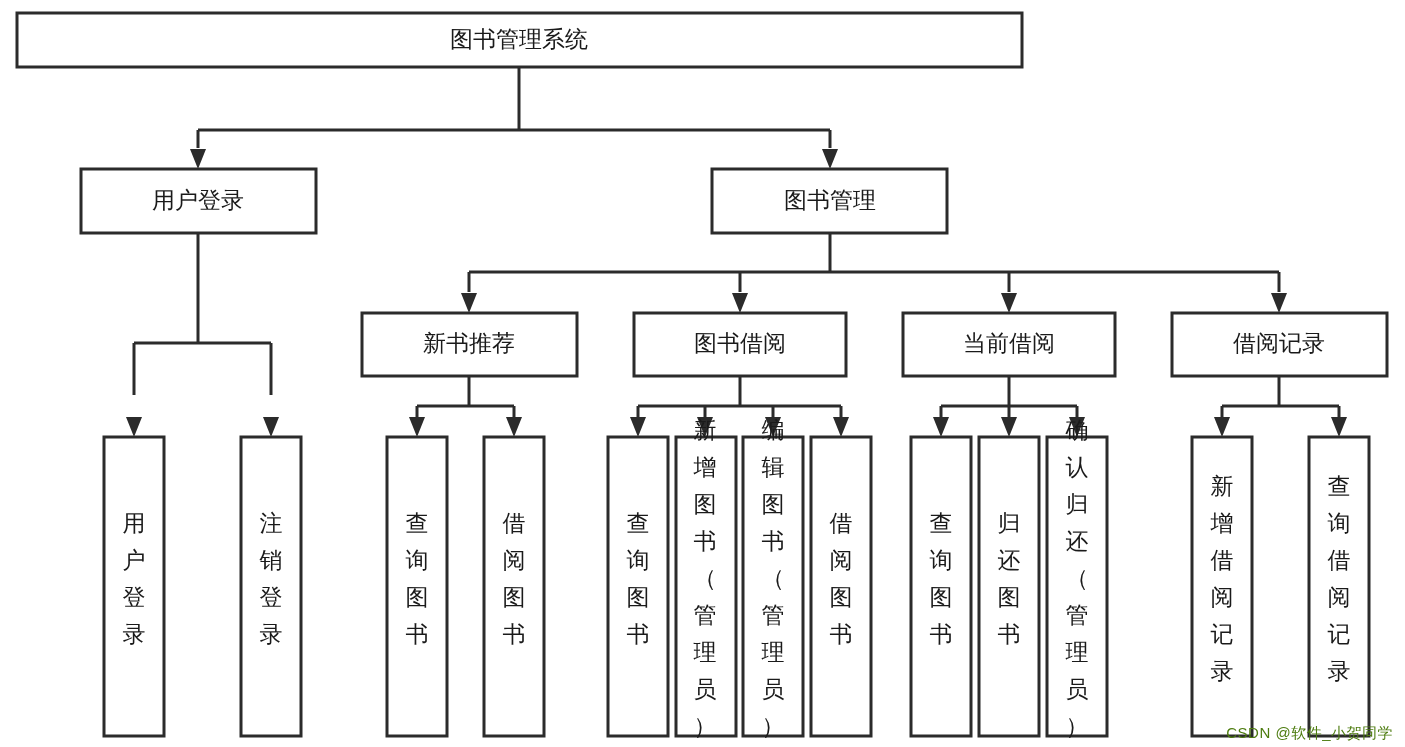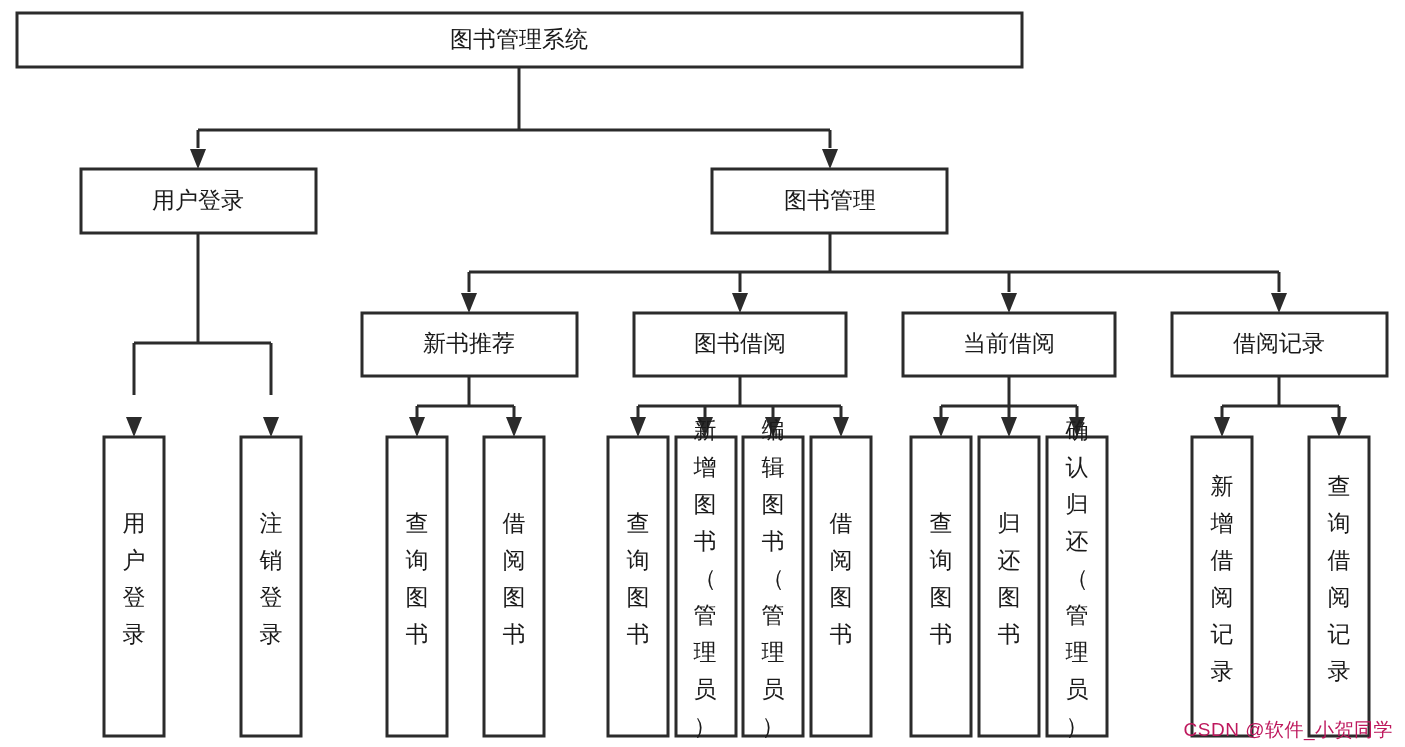--- a/index.html
+++ b/index.html
@@ -44,22 +44,22 @@
     font-family: "Liberation Sans", "DejaVu Sans", sans-serif;
     font-size: 23px;
     fill: #1a1a1a;
     text-anchor: middle;
   }
   .watermark-text {
     position: absolute;
     right: 12px;
     bottom: 4px;
     font-family: "Liberation Sans", "DejaVu Sans", sans-serif;
-    font-size: 19px;
-    color: #be185d;
+    font-size: 15px;
+    color: #4d7c0f;
     white-space: nowrap;
     letter-spacing: 0.5px;
     user-select: none;
   }
 </style>
 </head>
 <body>
 
 <div id="chart-root">
 <svg width="1405" height="747" viewBox="0 0 1405 747" xmlns="http://www.w3.org/2000/svg">

